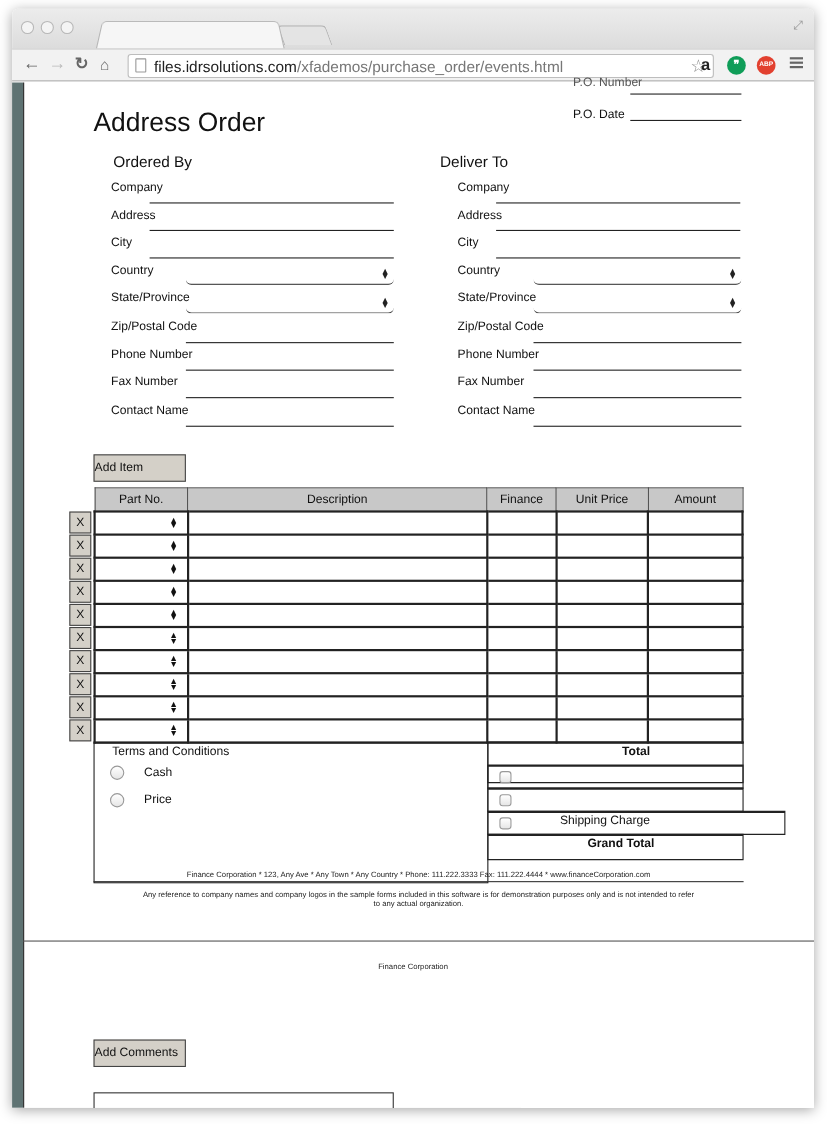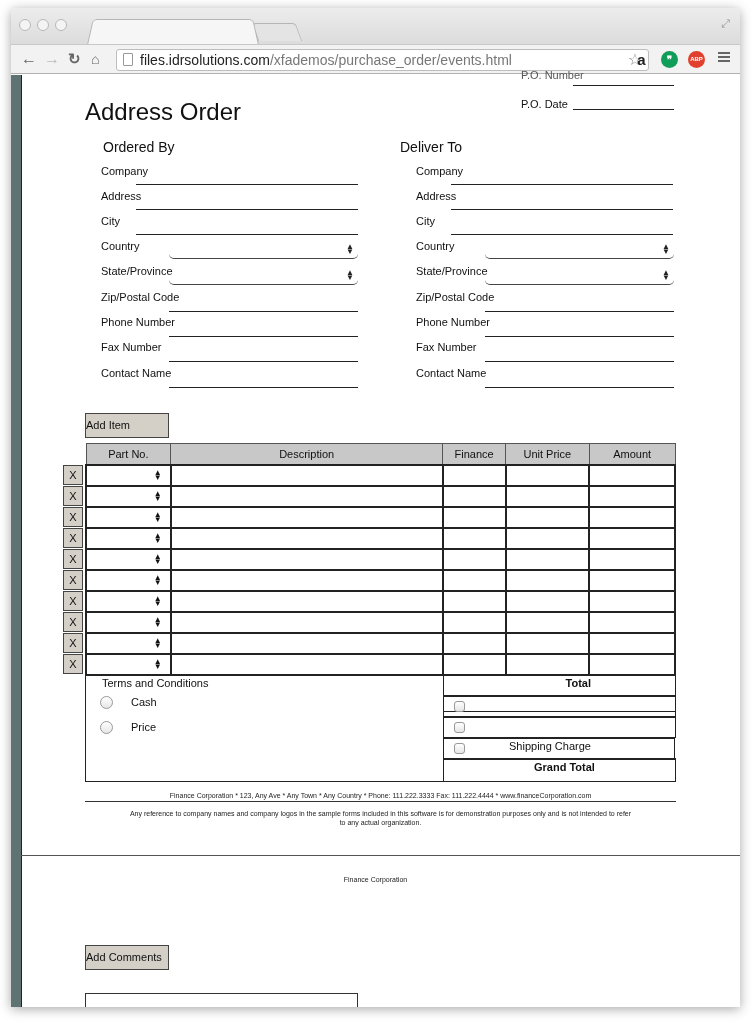--- a/index.html
+++ b/index.html
@@ -272,39 +272,39 @@
               <span class="spin">▲<br>▼</span>
             </td>
             <td></td>
             <td></td>
             <td></td>
             <td></td>
           </tr>
         </tbody>
     </table>
 
-    <div class="terms" style="left:74px;top:600px;width:359px;height:107px">
+    <div class="terms" style="left:74px;top:600px;width:359px;height:128px">
       <div class="abs label" style="left:0;top:1px">Terms and Conditions</div>
       <div class="radio" style="left:14px;top:20px"></div>
       <div class="abs label" style="left:29px;top:20px">Cash</div>
       <div class="radio" style="left:14px;top:45px"></div>
       <div class="abs label" style="left:29px;top:45px">Price</div>
     </div>
 
     <div>
       <div class="tot-row" style="left:432px;top:599px;width:233px;height:38px">
         <span class="abs" style="left:0;width:100%;text-align:right;padding-right:84px;top:1px;font-weight:bold">Total</span>
       </div>
       <div class="tot-row" style="left:432px;top:620px;width:233px;height:22px">
         <div class="chk" style="left:10px;top:4px"></div>
       </div>
       <div class="tot-row" style="left:432px;top:641px;width:233px;height:22px">
         <div class="chk" style="left:10px;top:4px"></div>
       </div>
-      <div class="tot-row" style="left:432px;top:662px;width:232px;height:22px">
+      <div class="tot-row" style="left:432px;top:662px;width:271px;height:22px">
         <div class="chk" style="left:10px;top:4px"></div>
         <span class="abs" style="left:65px;top:1px">Shipping Charge</span>
       </div>
       <div class="tot-row" style="left:432px;top:683px;width:233px;height:24px">
         <span class="abs" style="left:90px;top:1px;font-weight:bold">Grand Total</span>
       </div>
     </div>
 
     <div class="abs small" style="left:74px;top:717px;width:591px;text-align:center">Finance Corporation * 123, Any Ave * Any Town * Any Country * Phone: 111.222.3333 Fax: 111.222.4444 * www.financeCorporation.com</div>
     <div class="hr" style="left:74px;top:726px;width:591px"></div>

